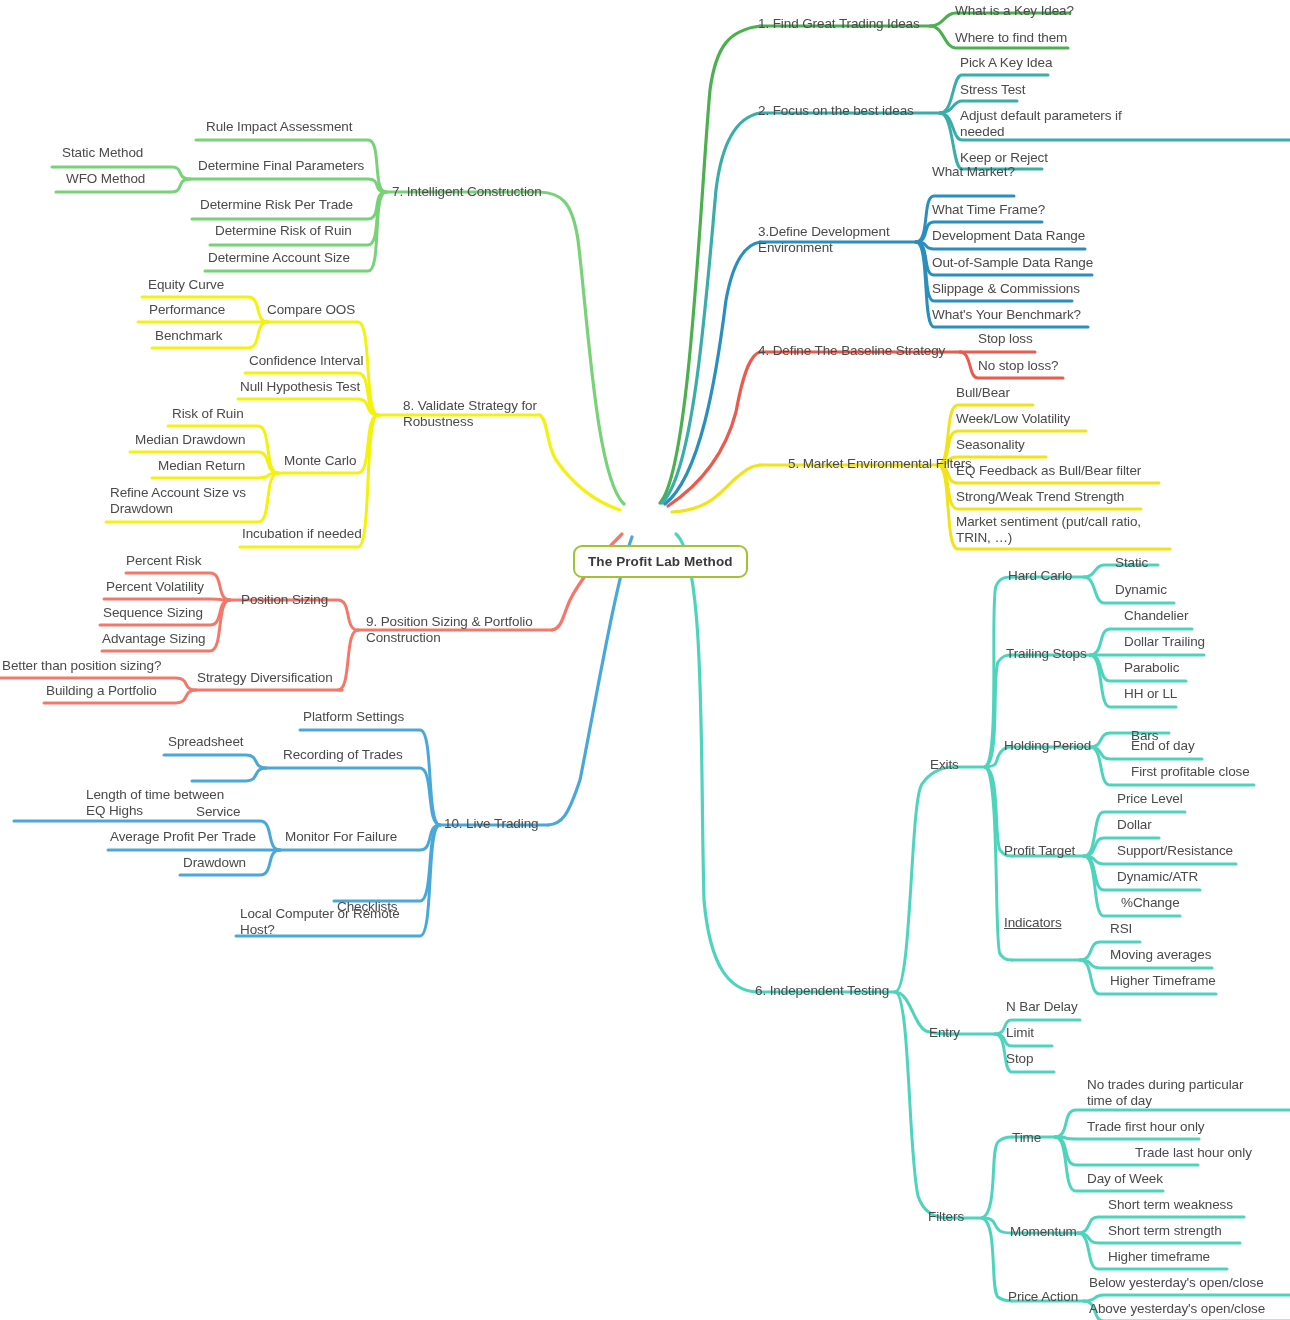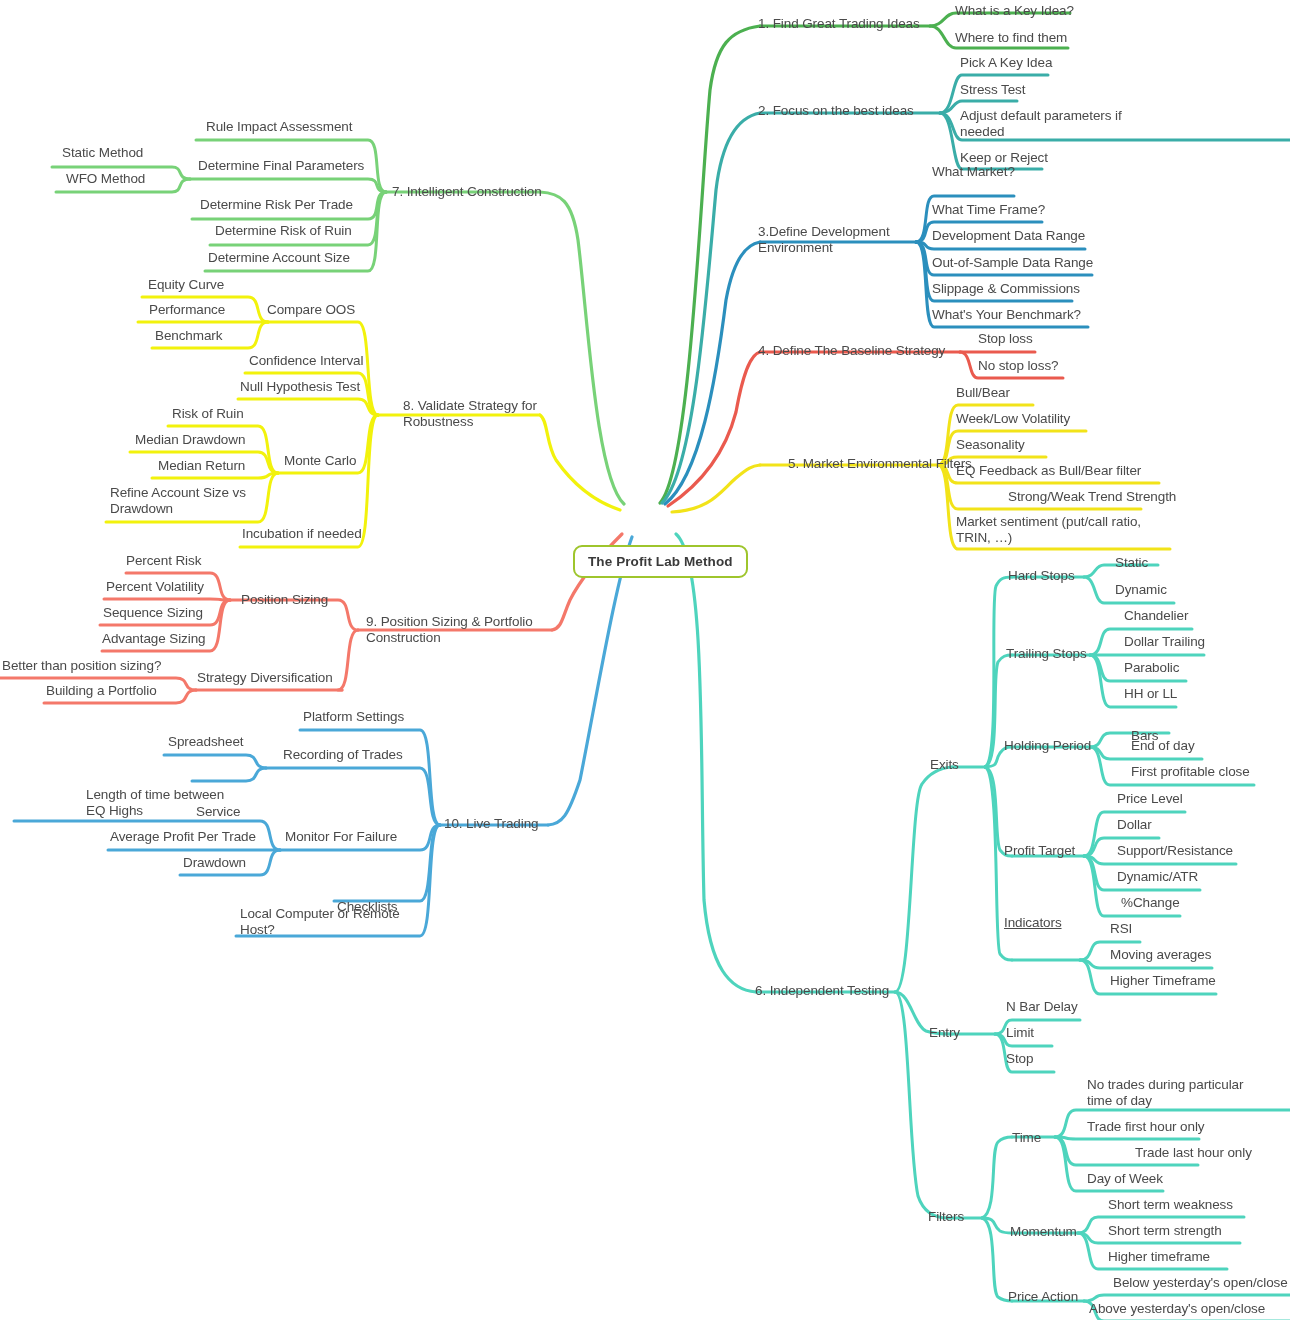--- a/index.html
+++ b/index.html
@@ -216,27 +216,27 @@
 
   <div class="node lvl1" style="left:758px;top:343px;">4. Define The Baseline Strategy</div>
   <div class="node" style="left:978px;top:331px;">Stop loss</div>
   <div class="node" style="left:978px;top:358px;">No stop loss?</div>
 
   <div class="node lvl1" style="left:788px;top:456px;">5. Market Environmental Filters</div>
   <div class="node" style="left:956px;top:385px;">Bull/Bear</div>
   <div class="node" style="left:956px;top:411px;">Week/Low Volatility</div>
   <div class="node" style="left:956px;top:437px;">Seasonality</div>
   <div class="node" style="left:956px;top:463px;">EQ Feedback as Bull/Bear filter</div>
-  <div class="node" style="left:1008px;top:489px;">Strong/Weak Trend Strength</div>
+  <div class="node" style="left:956px;top:489px;">Strong/Weak Trend Strength</div>
   <div class="node" style="left:956px;top:514px;width:212px;">Market sentiment (put/call ratio, TRIN, …)</div>
 
   <div class="node lvl1" style="left:755px;top:983px;">6. Independent Testing</div>
 
   <div class="node" style="left:930px;top:757px;">Exits</div>
-  <div class="node" style="left:1008px;top:568px;">Hard Stops</div>
+  <div class="node" style="left:1008px;top:568px;">Hard Carlo</div>
   <div class="node" style="left:1115px;top:555px;">Static</div>
   <div class="node" style="left:1115px;top:582px;">Dynamic</div>
   <div class="node" style="left:1006px;top:646px;">Trailing Stops</div>
   <div class="node" style="left:1124px;top:608px;">Chandelier</div>
   <div class="node" style="left:1124px;top:634px;">Dollar Trailing</div>
   <div class="node" style="left:1124px;top:660px;">Parabolic</div>
   <div class="node" style="left:1124px;top:686px;">HH or LL</div>
   <div class="node" style="left:1004px;top:738px;">Holding Period</div>
   <div class="node" style="left:1131px;top:728px;">Bars</div>
   <div class="node" style="left:1131px;top:738px;">End of day</div>
@@ -261,21 +261,21 @@
   <div class="node" style="left:1012px;top:1130px;">Time</div>
   <div class="node" style="left:1087px;top:1077px;width:180px;">No trades during particular time of day</div>
   <div class="node" style="left:1087px;top:1119px;">Trade first hour only</div>
   <div class="node" style="left:1087px;top:1145px;margin-left:48px;">Trade last hour only</div>
   <div class="node" style="left:1087px;top:1171px;">Day of Week</div>
   <div class="node" style="left:1010px;top:1224px;">Momentum</div>
   <div class="node" style="left:1108px;top:1197px;">Short term weakness</div>
   <div class="node" style="left:1108px;top:1223px;">Short term strength</div>
   <div class="node" style="left:1108px;top:1249px;">Higher timeframe</div>
   <div class="node" style="left:1008px;top:1289px;">Price Action</div>
-  <div class="node" style="left:1089px;top:1275px;white-space:nowrap;margin-left:24px;">Below yesterday's open/close</div>
+  <div class="node" style="left:1089px;top:1275px;white-space:nowrap;">Below yesterday's open/close</div>
   <div class="node" style="left:1089px;top:1301px;white-space:nowrap;">Above yesterday's open/close</div>
 
   <div class="node lvl1" style="left:392px;top:184px;">7. Intelligent Construction</div>
   <div class="node" style="left:206px;top:119px;">Rule Impact Assessment</div>
   <div class="node" style="left:198px;top:158px;">Determine Final Parameters</div>
   <div class="node" style="left:62px;top:145px;">Static Method</div>
   <div class="node" style="left:66px;top:171px;">WFO Method</div>
   <div class="node" style="left:200px;top:197px;">Determine Risk Per Trade</div>
   <div class="node" style="left:215px;top:223px;">Determine Risk of Ruin</div>
   <div class="node" style="left:208px;top:250px;">Determine Account Size</div>

